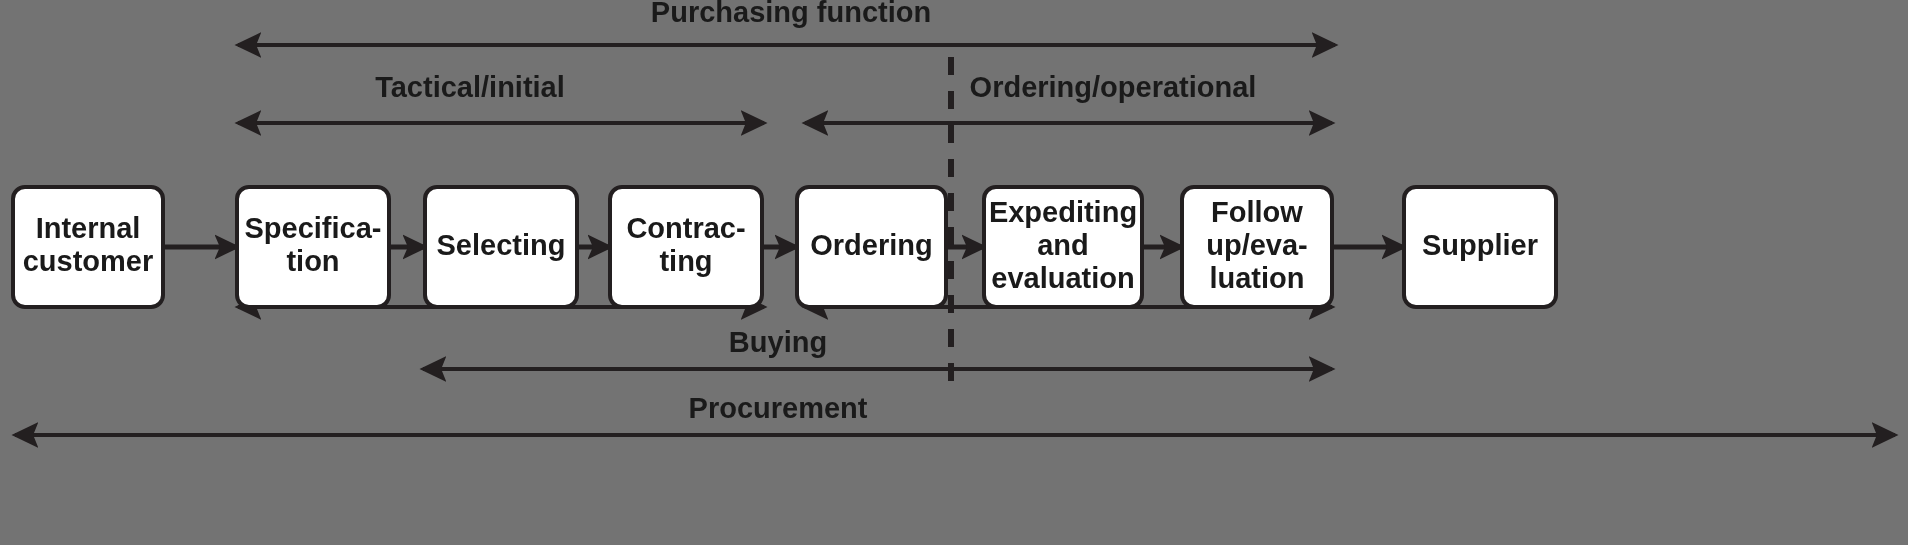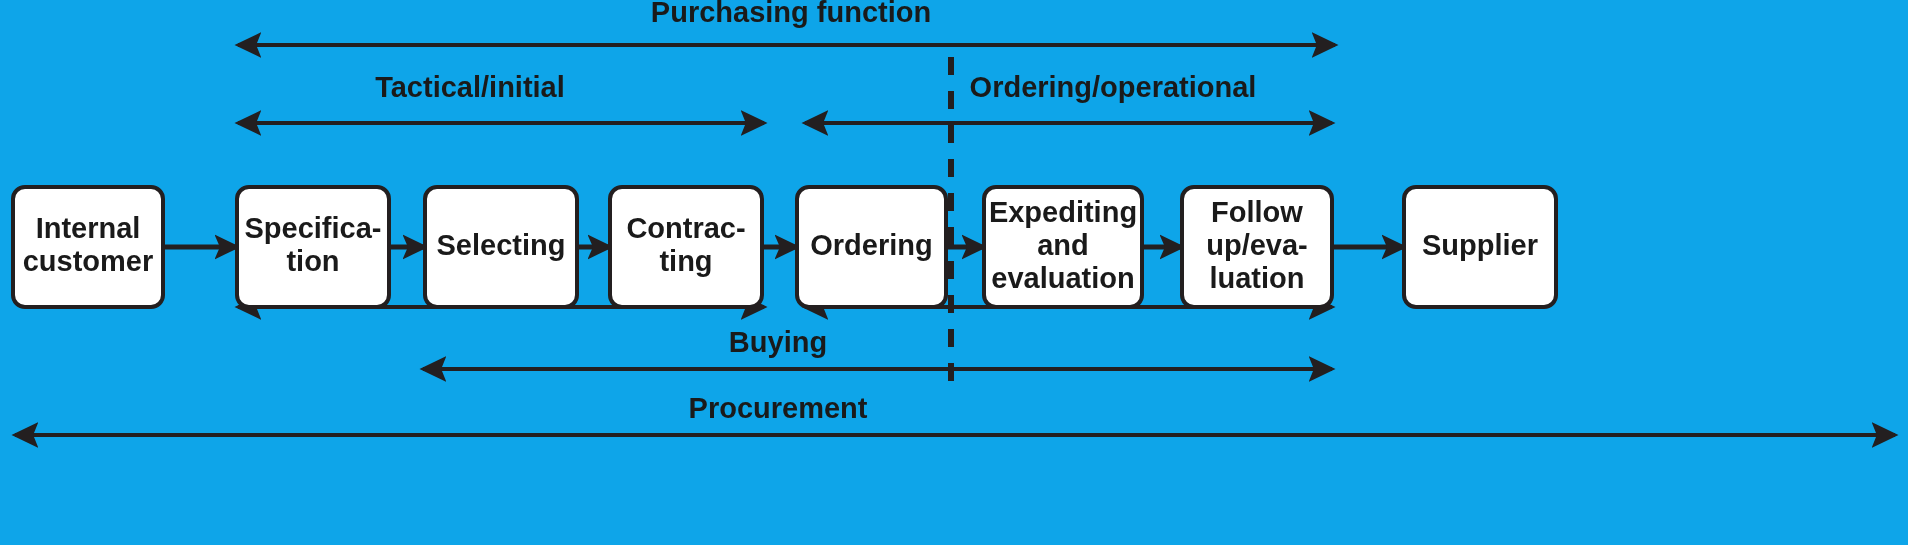--- a/index.html
+++ b/index.html
@@ -8,21 +8,21 @@
     background: #ffffff;
   }
   body {
     font-family: "Liberation Sans", sans-serif;
     color: #1a1a1a;
   }
   #stage {
     position: relative;
     width: 1908px;
     height: 545px;
-    background: #0ea5e9;
+    background: #737373;
     overflow: hidden;
   }
   svg#diagram {
     position: absolute;
     left: 0;
     top: 0;
     width: 1908px;
     height: 545px;
     display: block;
   }

